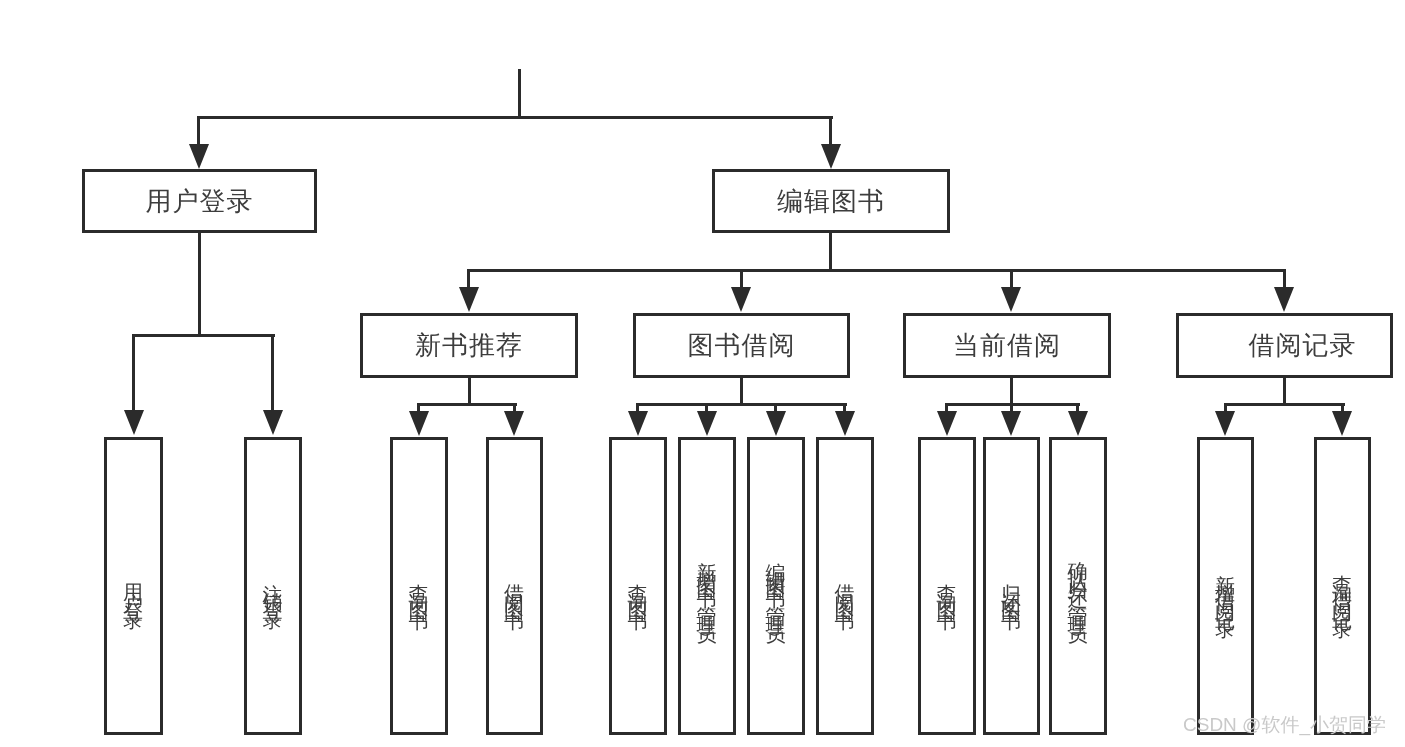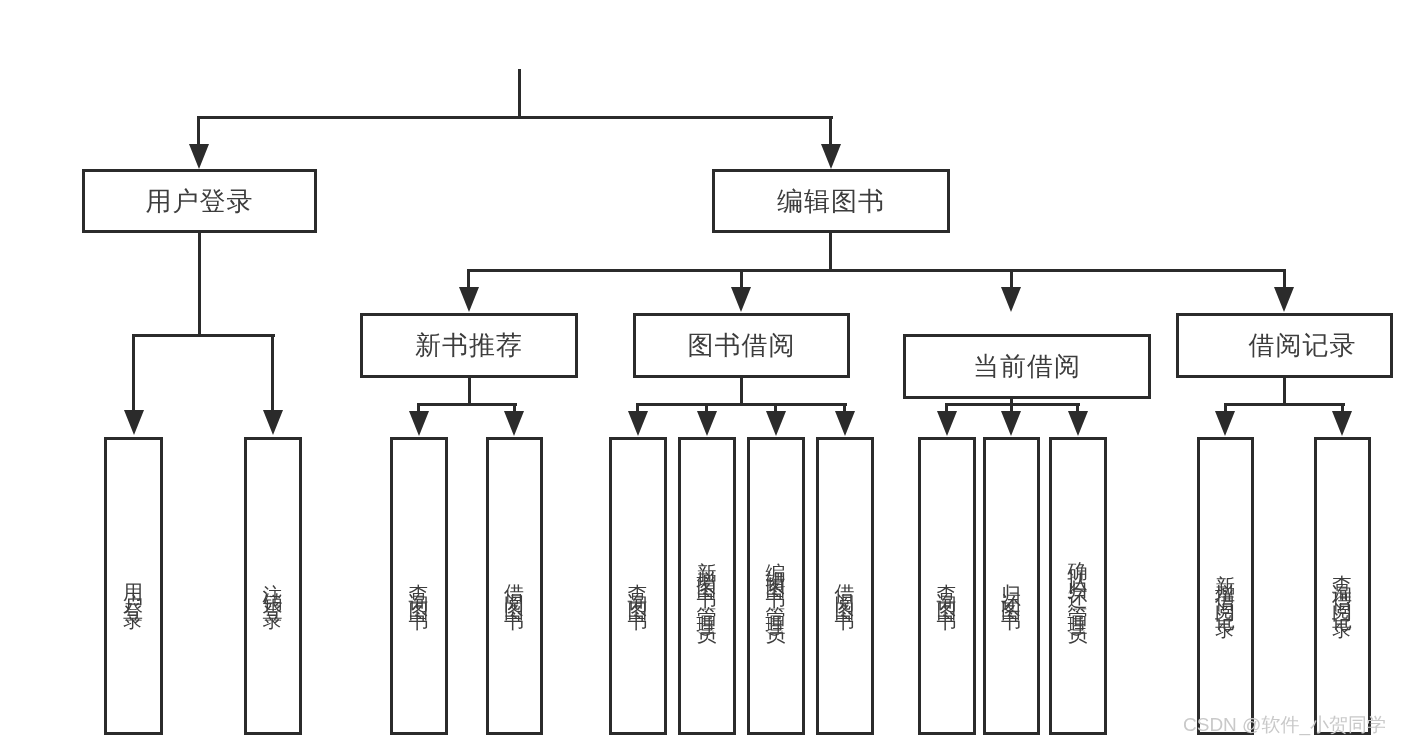--- a/index.html
+++ b/index.html
@@ -130,21 +130,21 @@
   <div class="b h" style="left:712px; top:169px; width:238px; height:64px;">
     <span>编辑图书</span>
   </div>
 
   <div class="b h" style="left:360px; top:313px; width:218px; height:65px;">
     <span>新书推荐</span>
   </div>
   <div class="b h" style="left:633px; top:313px; width:217px; height:65px;">
     <span>图书借阅</span>
   </div>
-  <div class="b h" style="left:903px; top:313px; width:248px; height:65px;margin-top:21px;">
+  <div class="b h" style="left:903px; top:313px; width:208px; height:65px;">
     <span>当前借阅</span>
   </div>
   <div class="b h" style="left:1176px; top:313px; width:217px; height:65px;padding-left:36px;">
     <span>借阅记录</span>
   </div>
 
   <div class="b v" style="left:104px; top:437px; width:59px; height:298px;">
     <span>用户登录</span>
   </div>
   <div class="b v" style="left:244px; top:437px; width:58px; height:298px;">

